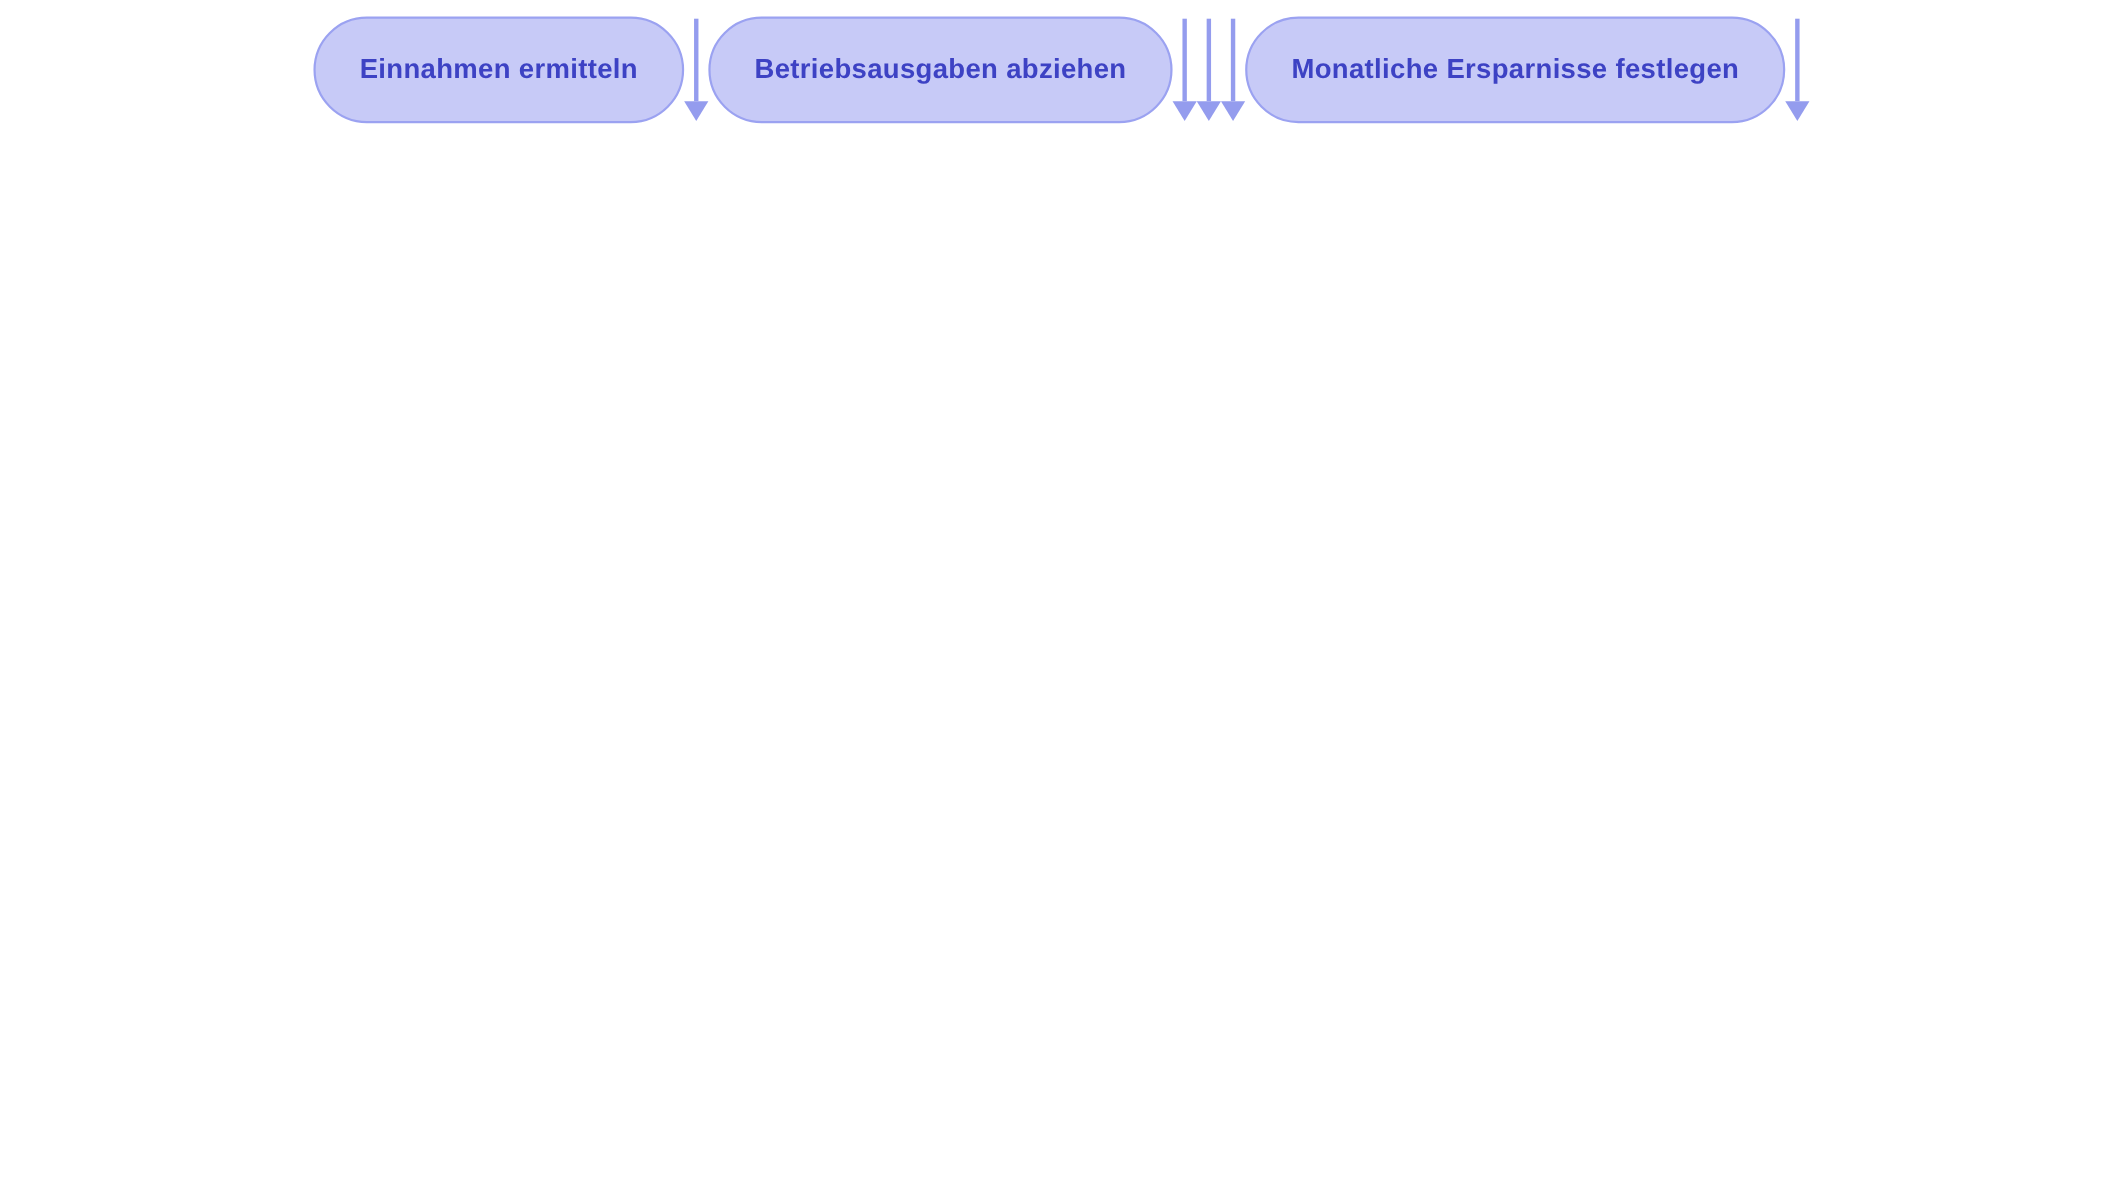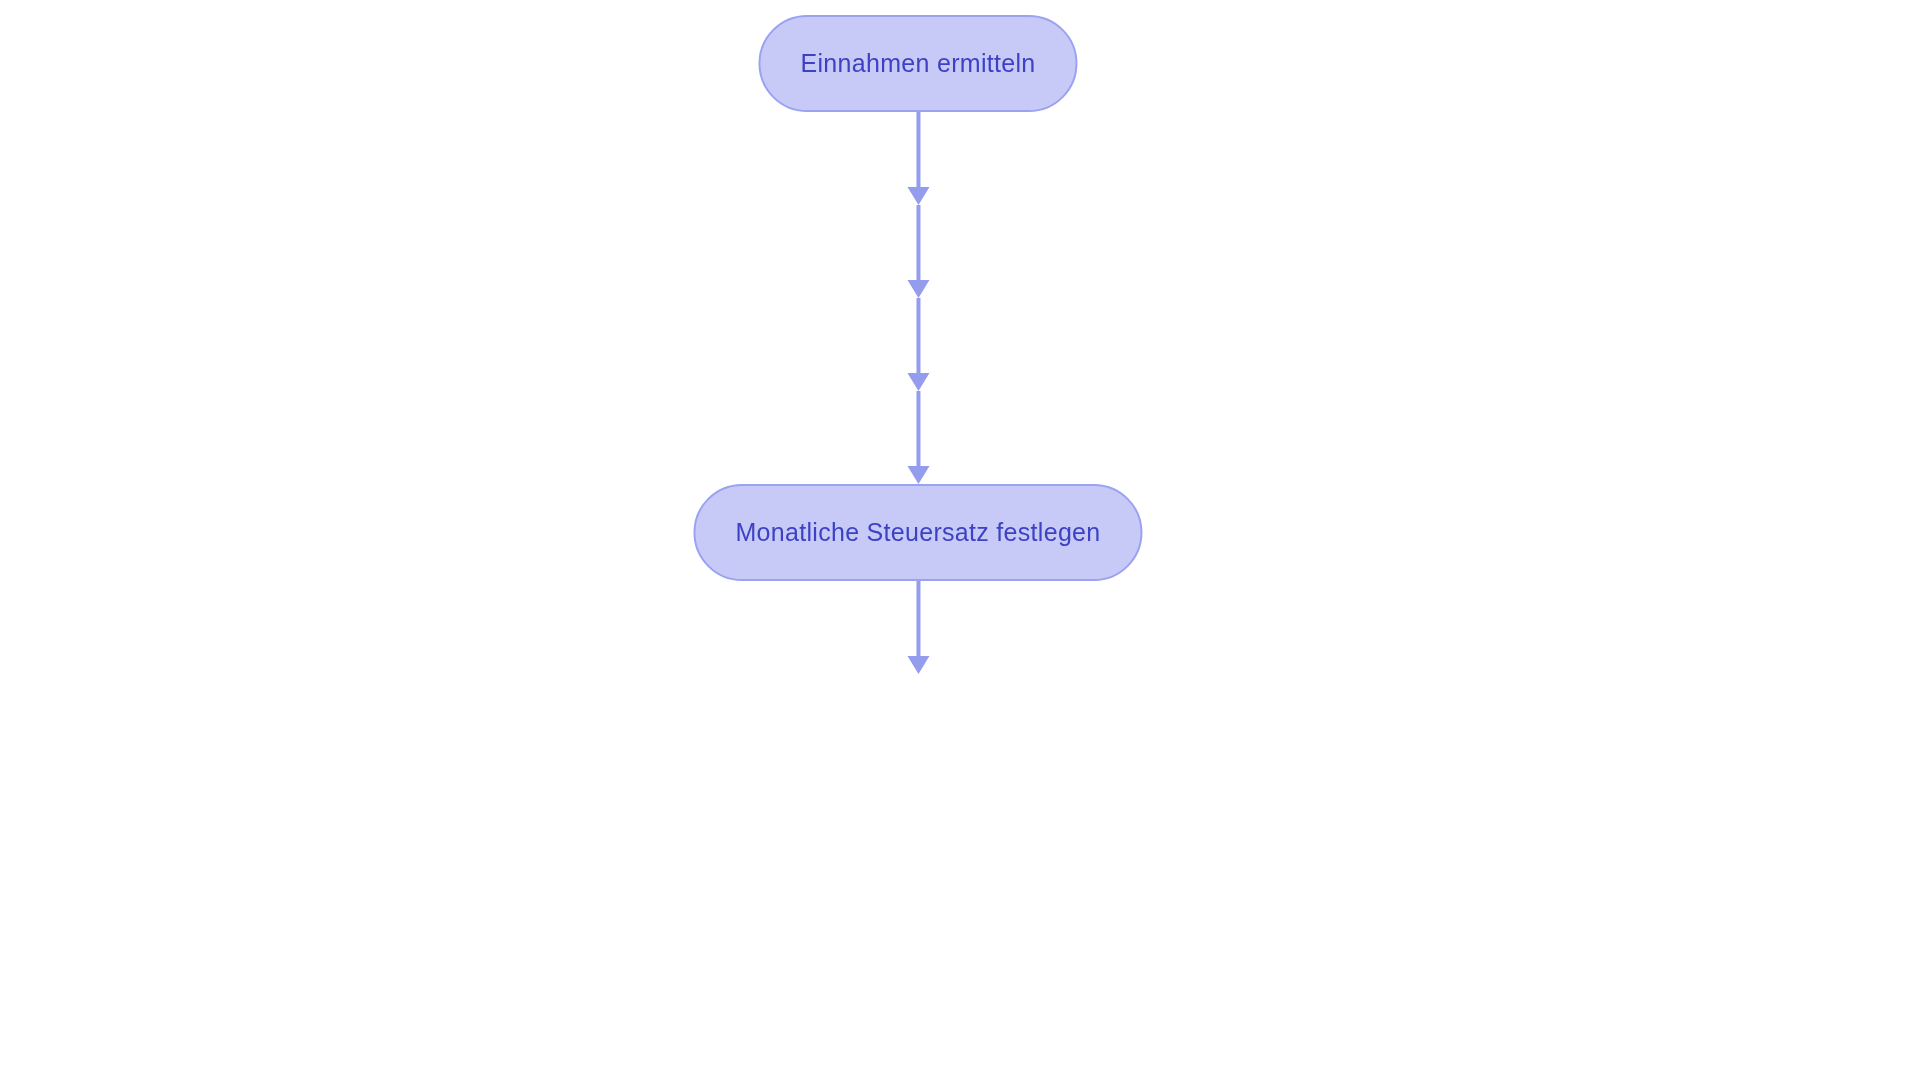--- a/index.html
+++ b/index.html
@@ -11,26 +11,27 @@
   }
   .canvas {
     position: relative;
     width: 1920px;
     height: 1083px;
     background: #ffffff;
     overflow: hidden;
   }
   .flow-column {
     position: absolute;
-    left: 918px;
+    left: 965px;
     top: 15px;
     transform: translateX(-50%);
     display: flex;
-    flex-direction: column;
+    flex-direction: row;
     align-items: center;
+    font-weight: bold;
   }
   .flow-node {
     box-sizing: border-box;
     height: 97px;
     display: flex;
     align-items: center;
     justify-content: center;
     padding: 0 40px;
     background: #c7caf7;
     border: 2px solid #9ba2f1;
@@ -66,40 +67,43 @@
   <div class="flow-column" id="flow-column">
   <div class="flow-node">
     <span>Einnahmen ermitteln</span>
   </div>
 
   <div class="flow-arrow">
     <div class="arrow-line"></div>
     <div class="arrow-head"></div>
   </div>
 
+  <div class="flow-node">
+    <span>Betriebsausgaben abziehen</span>
+  </div>
 
   <div class="flow-arrow">
     <div class="arrow-line"></div>
     <div class="arrow-head"></div>
   </div>
 
 
   <div class="flow-arrow">
     <div class="arrow-line"></div>
     <div class="arrow-head"></div>
   </div>
 
 
   <div class="flow-arrow">
     <div class="arrow-line"></div>
     <div class="arrow-head"></div>
   </div>
 
   <div class="flow-node">
-    <span>Monatliche Steuersatz festlegen</span>
+    <span>Monatliche Ersparnisse festlegen</span>
   </div>
 
   <div class="flow-arrow">
     <div class="arrow-line"></div>
     <div class="arrow-head"></div>
   </div>
 
 </div>
 </div>
 

